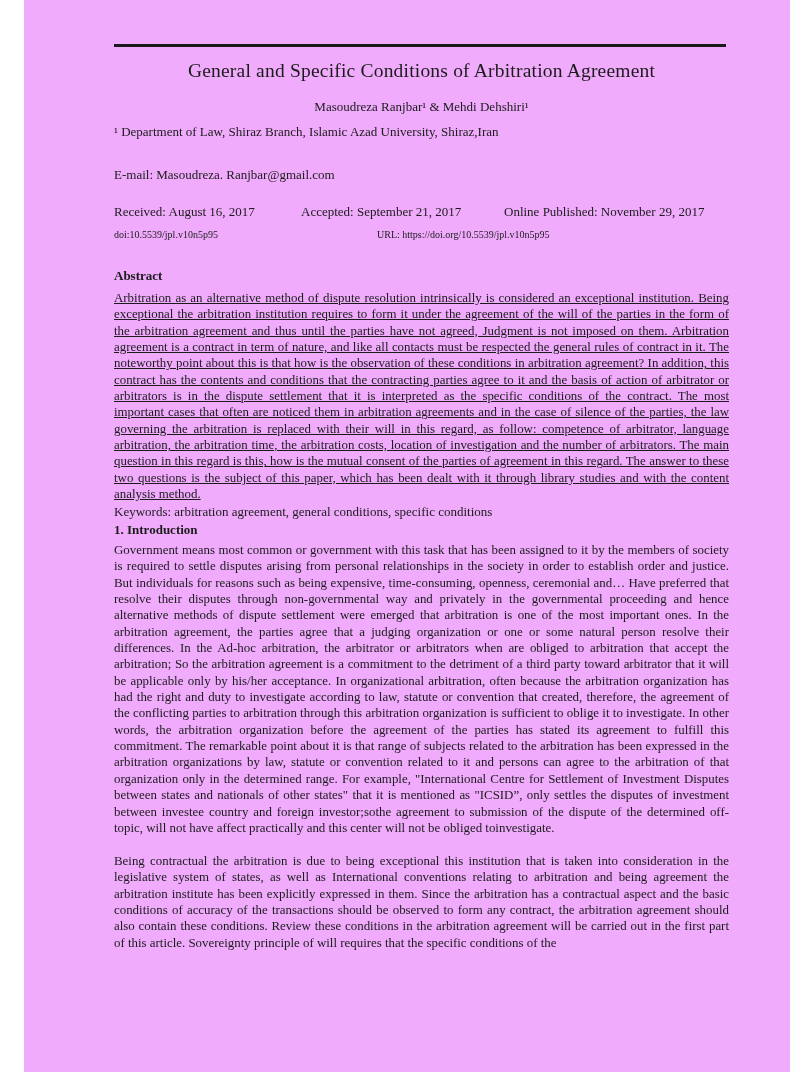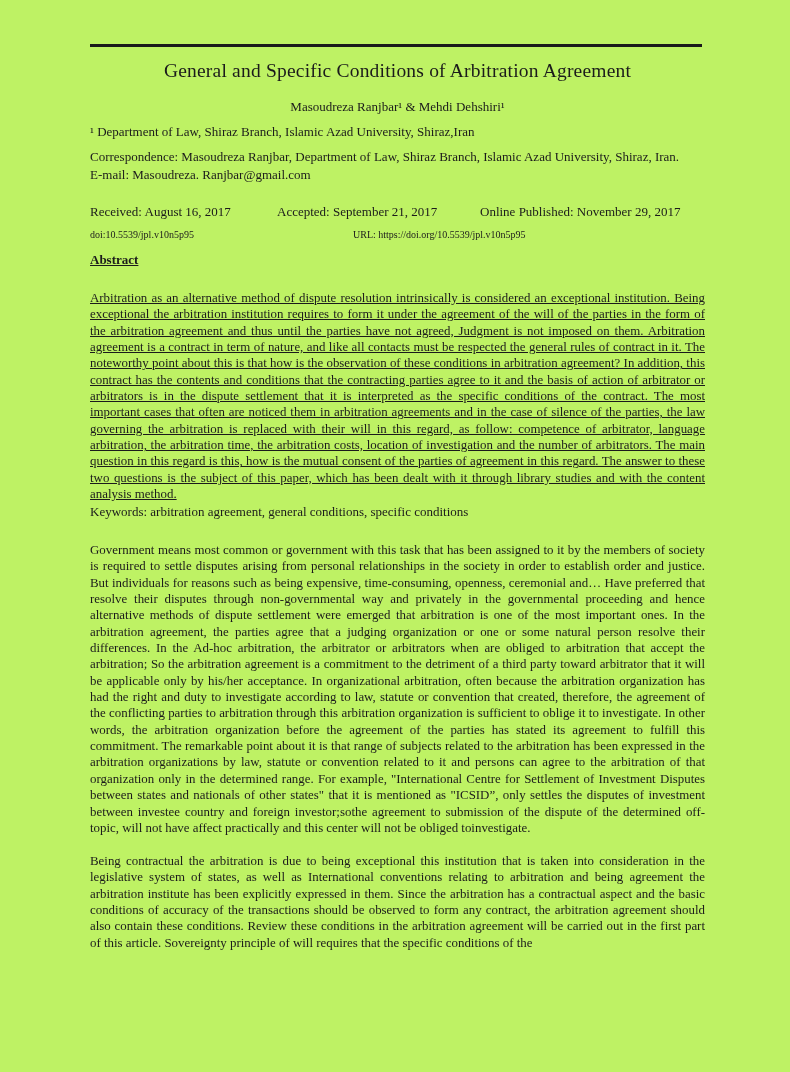--- a/index.html
+++ b/index.html
@@ -11,21 +11,22 @@
     width: 790px;
     height: 1072px;
     position: relative;
     font-family: "Liberation Serif", "DejaVu Serif", serif;
     color: #1b1b1b;
     overflow: hidden;
   }
   .page {
     position: absolute;
     inset: 0;
-    background: #bef264;
+    background: #f0abfc;
+    margin-left: 24px;
   }
   .content-abs {
     position: absolute;
     left: 90px;
     width: 615px;
   }
   .rule {
     top: 44px;
     height: 3px;
     background: #1a1a1a;
@@ -69,21 +70,21 @@
     font-size: 10px;
     height: 16px;
   }
   .doi-row .meta-item { position: absolute; top: 0; white-space: nowrap; }
   .url-item { left: 263px; }
   .section-heading {
     font-size: 13px;
     font-weight: bold;
     margin: 0;
   }
-  .abstract-heading { top: 252px; text-decoration: underline; }
+  .abstract-heading { top: 268px; }
   .body-text {
     font-size: 12.9px;
     line-height: 16.35px;
     text-align: justify;
     margin: 0;
   }
   .abstract-body { top: 290px; text-decoration: underline; }
   .keywords { top: 504px; font-size: 13px; margin: 0; }
   .intro-heading { top: 522px; }
   .intro-p1 { top: 542px; }
@@ -107,21 +108,21 @@
 
   <div class="content-abs rule"></div>
 
   <h1 class="content-abs title">General and Specific Conditions of Arbitration Agreement</h1>
 
   <p class="content-abs affiliation">¹ Department of Law, Shiraz Branch, Islamic Azad University, Shiraz,Iran</p>
 
   <p class="content-abs authors">Masoudreza Ranjbar¹ &amp; Mehdi Dehshiri¹</p>
 
   <p class="content-abs correspondence">
-    <span>Correspondence: Masoudreza Ranjbar, Department of Law, Shiraz Branch, Islamic Azad University, Shiraz, Iran.</span><br>
+    <br>
     <span>E-mail:</span>
     <a href="#" class="plain">Masoudreza. Ranjbar@gmail.com</a>
   </p>
 
   <div class="content-abs meta-row">
     <span class="meta-item">Received: August 16, 2017</span>
     <span class="meta-item meta-accepted">Accepted: September 21, 2017</span>
     <span class="meta-item meta-published">Online Published: November 29, 2017</span>
   </div>
 
@@ -135,19 +136,20 @@
 
   <h2 class="content-abs section-heading abstract-heading">Abstract</h2>
 
   <p class="content-abs body-text abstract-body">Arbitration as an alternative method of dispute resolution intrinsically is considered an exceptional institution. Being exceptional the arbitration institution requires to form it under the agreement of the will of the parties in the form of the arbitration agreement and thus until the parties have not agreed, Judgment is not imposed on them. Arbitration agreement is a contract in term of nature, and like all contacts must be respected the general rules of contract in it. The noteworthy point about this is that how is the observation of these conditions in arbitration agreement? In addition, this contract has the contents and conditions that the contracting parties agree to it and the basis of action of arbitrator or arbitrators is in the dispute settlement that it is interpreted as the specific conditions of the contract. The most important cases that often are noticed them in arbitration agreements and in the case of silence of the parties, the law governing the arbitration is replaced with their will  in this regard, as follow: competence of arbitrator, language arbitration, the arbitration time, the arbitration costs, location of investigation and the number of arbitrators. The main question in this regard is this, how is the mutual consent of the parties of agreement in this regard. The answer to these two questions is the subject of this paper, which has been dealt with it through library studies and with the content analysis method.</p>
 
   <p class="content-abs keywords">
     <span class="bold">Keywords:</span>
     <span>arbitration agreement, general conditions, specific conditions</span>
   </p>
 
+  <h2 class="content-abs section-heading intro-heading">1. Introduction</h2>
 
   <p class="content-abs body-text intro-p1">Government means most common or government with this task that has been assigned to it by the members of society is required to settle disputes arising from personal relationships in the society in order to establish order and justice. But individuals for reasons such as being expensive, time-consuming, openness, ceremonial and… Have preferred that resolve their disputes through non-governmental way and privately in the governmental proceeding and hence alternative methods of dispute settlement were emerged that arbitration is one of the most important ones. In the arbitration agreement, the parties agree that a judging organization or one or some natural person resolve their differences. In the Ad-hoc arbitration, the arbitrator or arbitrators when are obliged to arbitration that accept the arbitration; So the arbitration agreement is a commitment to the detriment of a third party toward arbitrator that it will be applicable only by his/her acceptance. In organizational arbitration, often because the arbitration organization has had the right and duty to investigate according to law, statute or convention that created, therefore, the agreement of the conflicting parties to arbitration through this arbitration organization is sufficient to oblige it to investigate. In other words, the arbitration organization before the agreement of the parties has stated its agreement to fulfill this commitment. The remarkable point about it is that range of subjects related to the arbitration has been expressed in the arbitration organizations by law, statute or convention related to it and persons can agree to the arbitration of that organization only in the determined range. For example, "International Centre for Settlement of Investment Disputes between states and nationals of other states" that it is mentioned as "ICSID”, only settles the disputes of investment between investee country and foreign investor;sothe agreement to submission of the dispute of the determined off-topic, will not have affect practically and this center will not be obliged toinvestigate.</p>
 
   <p class="content-abs body-text intro-p2">Being contractual the arbitration is due to being exceptional this institution that is taken into consideration in the legislative system of states, as well as International conventions relating to arbitration and being agreement the arbitration institute has been explicitly expressed in them. Since the arbitration has a contractual aspect and the basic conditions of accuracy of the transactions should be observed to form any contract, the arbitration agreement should also contain these conditions. Review these conditions in the arbitration agreement will be carried out in the first part of this article. Sovereignty principle of will requires that the specific conditions of the</p>
 
 
 </div>
 
 </body></html>

